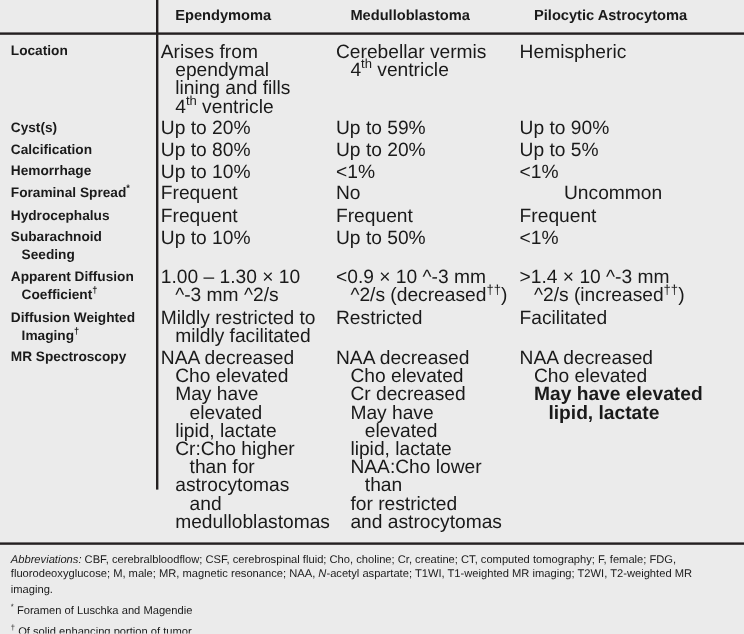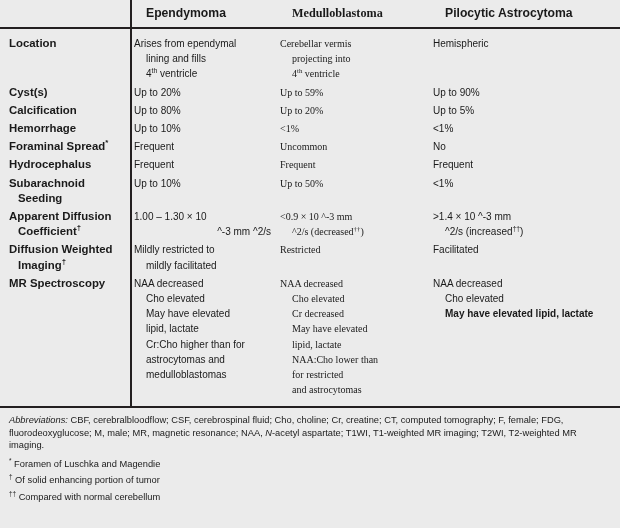--- a/index.html
+++ b/index.html
@@ -42,28 +42,28 @@
     padding-left: 9px;
     padding-right: 17px;
     font-weight: bold;
     font-size: 11.4px;
     line-height: 15.2px;
     text-indent: -9px;
     padding-left: 18px;
   }
   .c-data {
     box-sizing: border-box;
-    font-size: 10px;
+    font-size: 16px;
     line-height: 15.2px;
     padding-right: 6px;
     text-indent: -12px;
     padding-left: 12px;
   }
   .c1 { width: 146px; flex: 0 0 146px; padding-left: 15px; }
-  .c2 { width: 153px; flex: 0 0 153px; padding-left: 15px; font-family: Liberation Serif, serif; }
+  .c2 { width: 153px; flex: 0 0 153px; padding-left: 15px; }
   .c3 { width: 190px; flex: 0 0 190px; padding-left: 15px; }
 
   .header-row .c-label,
   .header-row .c-data {
     font-weight: bold;
     font-size: 12.2px;
     text-indent: 0;
   }
   .header-row { height: 27px; align-items: center; }
   .header-row .c-data { padding-top: 0; }
@@ -119,21 +119,20 @@
   <div class="body-block" id="table-body">
       <div class="trow spaced">
         <div class="c-label">Location</div>
         <div class="c-data c1">
           <div class="cline" style="">Arises from ependymal</div>
           <div class="cline" style="padding-left:12px;">lining and fills</div>
           <div class="cline" style="padding-left:12px;">4<sup>th</sup> ventricle</div>
         </div>
         <div class="c-data c2">
           <div class="cline" style="">Cerebellar vermis</div>
-          <div class="cline" style="padding-left:12px;">projecting into</div>
           <div class="cline" style="padding-left:12px;">4<sup>th</sup> ventricle</div>
         </div>
         <div class="c-data c3">
           <div class="cline" style="">Hemispheric</div>
         </div>
       </div>
       <div class="trow spaced">
         <div class="c-label">Cyst(s)</div>
         <div class="c-data c1">
           <div class="cline" style="">Up to 20%</div>
@@ -167,26 +166,26 @@
         </div>
         <div class="c-data c3">
           <div class="cline" style="">&lt;1%</div>
         </div>
       </div>
       <div class="trow spaced">
         <div class="c-label">Foraminal Spread<sup>*</sup></div>
         <div class="c-data c1">
           <div class="cline" style="">Frequent</div>
         </div>
+        <div class="c-data c3">
+          <div class="cline" style="">No</div>
+        </div>
         <div class="c-data c2">
           <div class="cline" style="">Uncommon</div>
         </div>
-        <div class="c-data c3">
-          <div class="cline" style="">No</div>
-        </div>
       </div>
       <div class="trow spaced">
         <div class="c-label">Hydrocephalus</div>
         <div class="c-data c1">
           <div class="cline" style="">Frequent</div>
         </div>
         <div class="c-data c2">
           <div class="cline" style="">Frequent</div>
         </div>
         <div class="c-data c3">
@@ -202,21 +201,21 @@
           <div class="cline" style="">Up to 50%</div>
         </div>
         <div class="c-data c3">
           <div class="cline" style="">&lt;1%</div>
         </div>
       </div>
       <div class="trow spaced">
         <div class="c-label">Apparent Diffusion Coefficient<sup>†</sup></div>
         <div class="c-data c1">
           <div class="cline" style="">1.00 – 1.30 × 10</div>
-          <div class="cline" style="padding-left:12px;text-align:right;">^-3 mm ^2/s</div>
+          <div class="cline" style="padding-left:12px;">^-3 mm ^2/s</div>
         </div>
         <div class="c-data c2">
           <div class="cline" style="">&lt;0.9 × 10 ^-3 mm</div>
           <div class="cline" style="padding-left:12px;">^2/s (decreased<sup>††</sup>)</div>
         </div>
         <div class="c-data c3">
           <div class="cline" style="">&gt;1.4 × 10 ^-3 mm</div>
           <div class="cline" style="padding-left:12px;">^2/s (increased<sup>††</sup>)</div>
         </div>
       </div>

